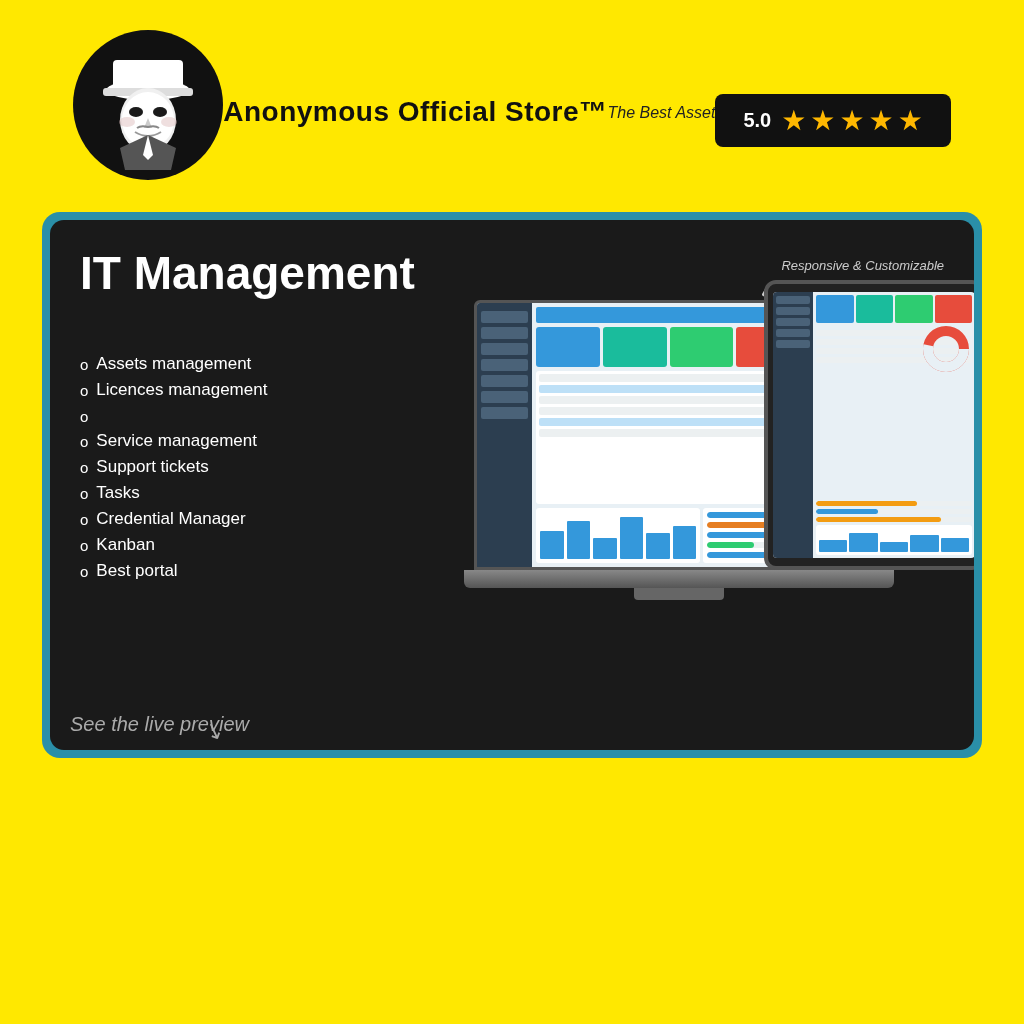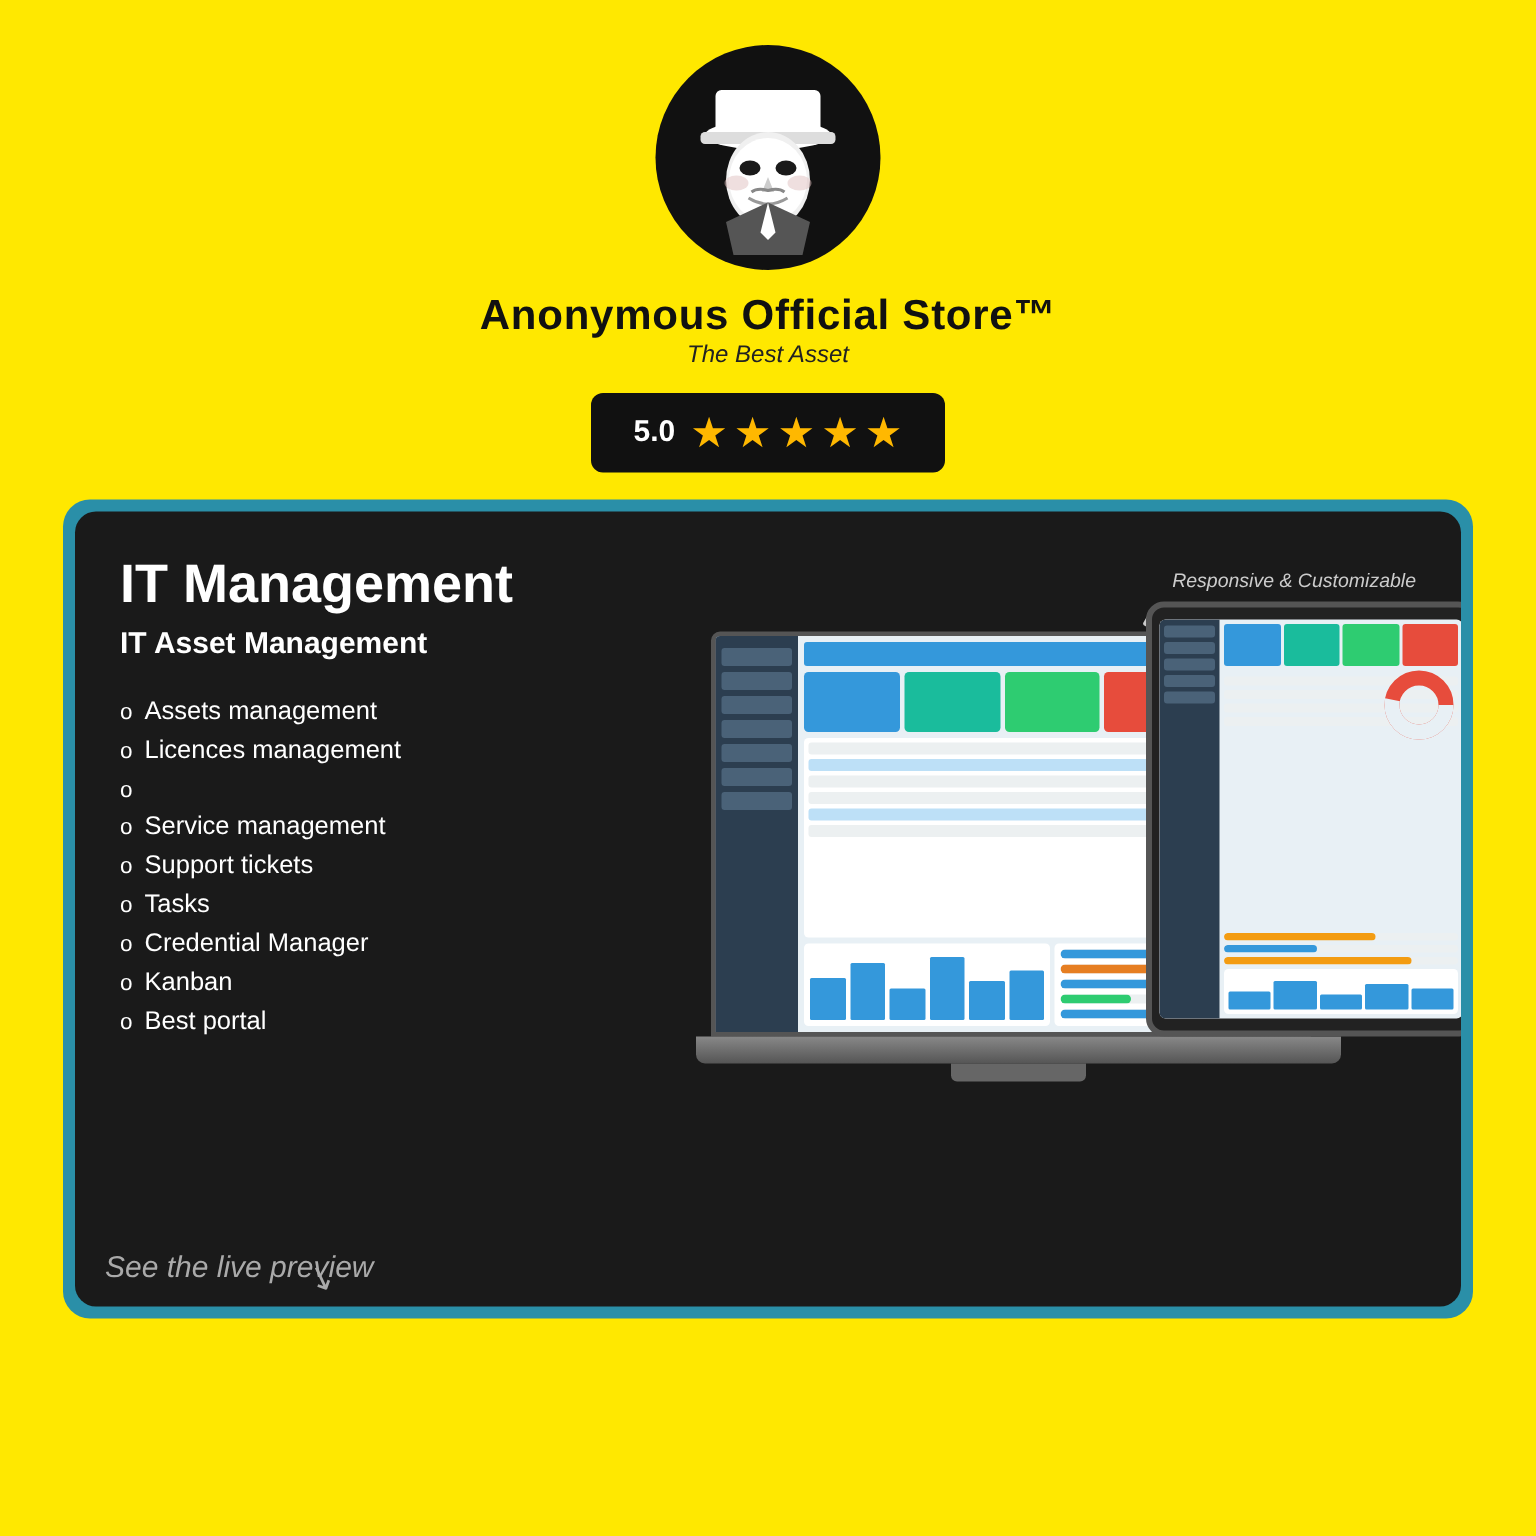--- a/index.html
+++ b/index.html
@@ -10,21 +10,21 @@
       background-color: #FFE800;
       display: flex;
       flex-direction: column;
       align-items: center;
       font-family: Arial, sans-serif;
       overflow: hidden;
     }
 
     .top-section {
       display: flex;
-      flex-direction: column;
+      flex-direction: row;
       align-items: center;
       padding-top: 30px;
       padding-bottom: 18px;
     }
 
     .logo-circle {
       width: 150px;
       height: 150px;
       border-radius: 50%;
       background-color: #111;
@@ -93,21 +93,21 @@
     .product-inner {
       border-radius: 14px;
       background-color: #1a1a1a;
       overflow: hidden;
       padding: 28px 30px 22px 30px;
       position: relative;
       min-height: 530px;
     }
 
     .product-title {
-      font-size: 36px;
+      font-size: 46px;
       font-weight: 900;
       color: #fff;
       line-height: 1.1;
       margin-bottom: 6px;
     }
 
     .product-subtitle {
       font-size: 20px;
       color: #fff;
       font-weight: 600;
@@ -503,21 +503,21 @@
     </div>
   </div>
 </div>
 
 <div class="product-card">
   <div class="product-inner">
 
     <div class="product-title">IT Management</div>
 
     <div class="product-subtitle">
-      <span>IT Asset Management</span><br>
+      <br>
     </div>
 
     <ul class="features-list">
       <li>
           <span class="bullet">o</span>
           <span>Assets management</span>
         </li>
       <li>
           <span class="bullet">o</span>
           <span>Licences management</span>

